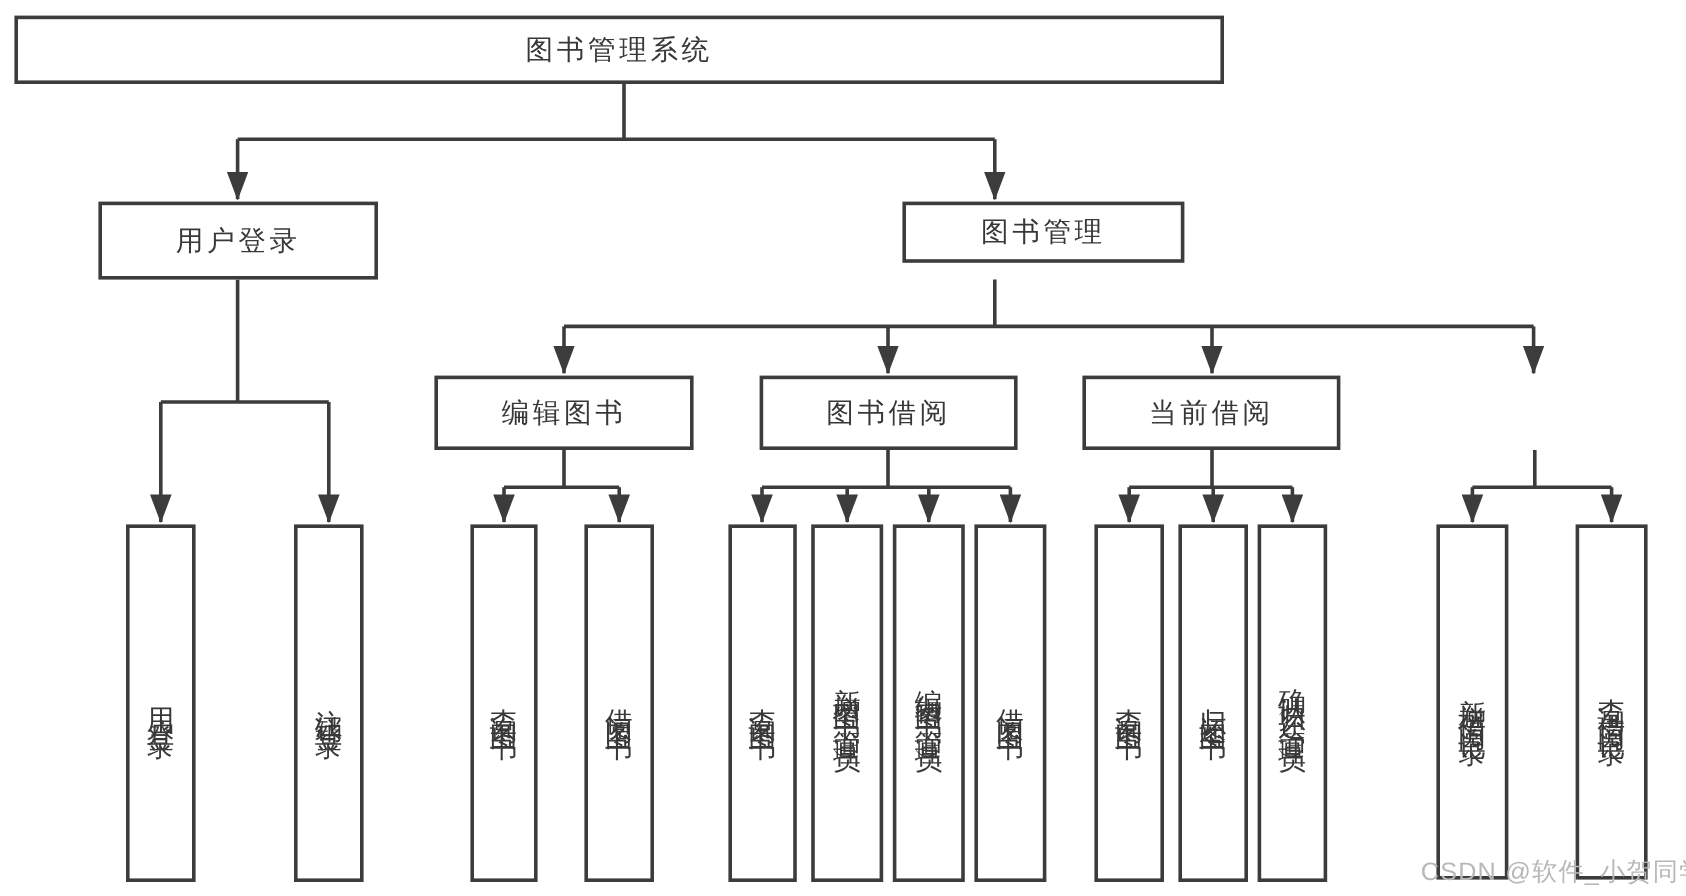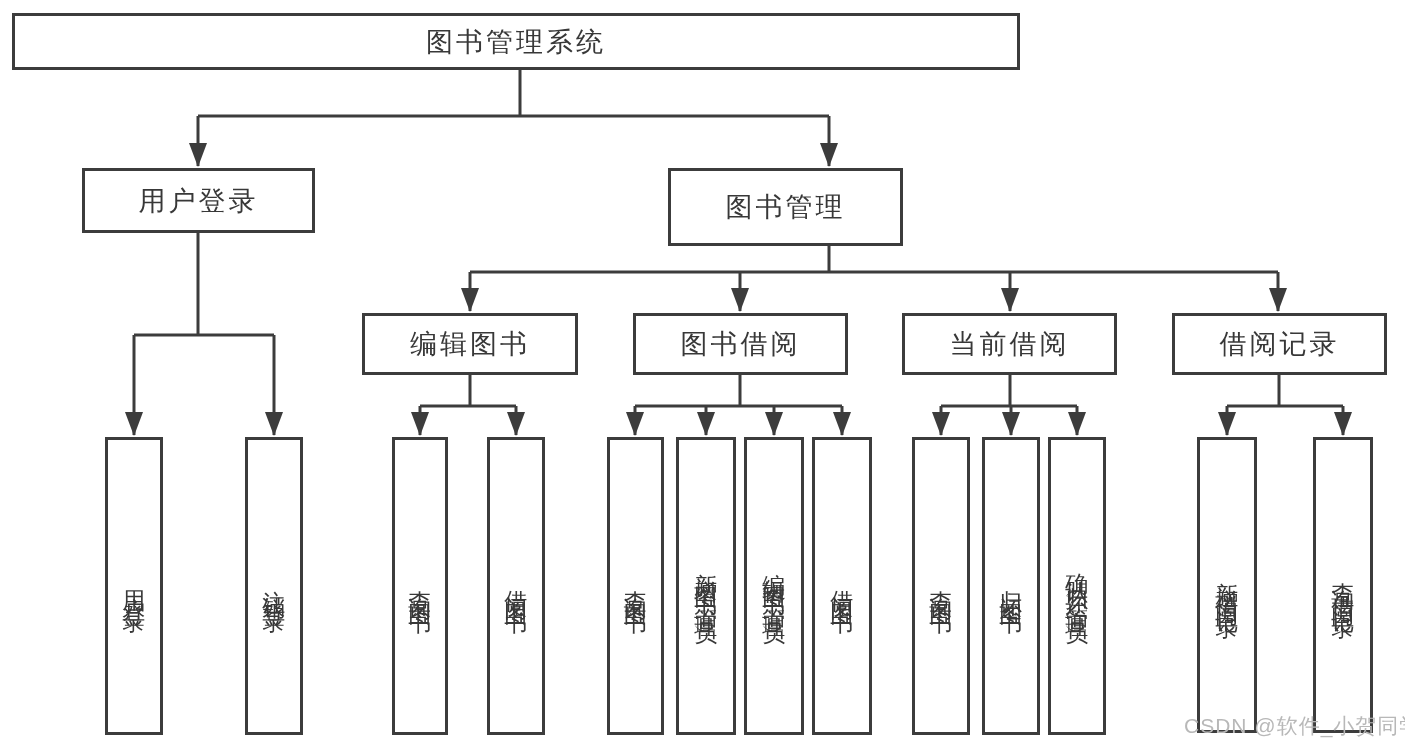--- a/index.html
+++ b/index.html
@@ -14,21 +14,21 @@
   .ln{stroke:#3c3c3c;stroke-width:3;fill:none;}
   .node{
     position:absolute;
     box-sizing:border-box;
     border:3px solid #3c3c3c;
     background:#ffffff;
     display:flex;align-items:center;justify-content:center;
     color:#383838;
   }
   .hlabel{
-    font-size:27px;
+    font-size:23px;
     letter-spacing:3px;
     color:#383838;
     white-space:nowrap;
   }
   .vtext{
     writing-mode:vertical-rl;
     text-orientation:mixed;
     font-size:23px;
     letter-spacing:7px;
     line-height:1.15;
@@ -90,35 +90,32 @@
     <path class="ln" d="M1343 406 V435" marker-end="url(#arw)"></path>
   </svg>
 
   <div class="node" style="left:12px;top:13px;width:1008px;height:57px">
     <span class="hlabel">图书管理系统</span>
   </div>
 
   <div class="node" style="left:82px;top:168px;width:233px;height:65px">
     <span class="hlabel">用户登录</span>
   </div>
-  <div class="node" style="left:668px;top:168px;width:235px;height:78px">
+  <div class="node" style="left:752px;top:168px;width:235px;height:51px">
     <span class="hlabel">图书管理</span>
   </div>
 
   <div class="node" style="left:362px;top:313px;width:216px;height:62px">
     <span class="hlabel">编辑图书</span>
   </div>
   <div class="node" style="left:633px;top:313px;width:215px;height:62px">
     <span class="hlabel">图书借阅</span>
   </div>
   <div class="node" style="left:902px;top:313px;width:215px;height:62px">
     <span class="hlabel">当前借阅</span>
-  </div>
-  <div class="node" style="left:1172px;top:313px;width:215px;height:62px">
-    <span class="hlabel">借阅记录</span>
   </div>
 
   <div class="node" style="left:105px;top:437px;width:58px;height:298px">
     <span class="vtext">用户登录</span>
   </div>
   <div class="node" style="left:245px;top:437px;width:58px;height:298px">
     <span class="vtext">注销登录</span>
   </div>
 
   <div class="node" style="left:392px;top:437px;width:56px;height:298px">

